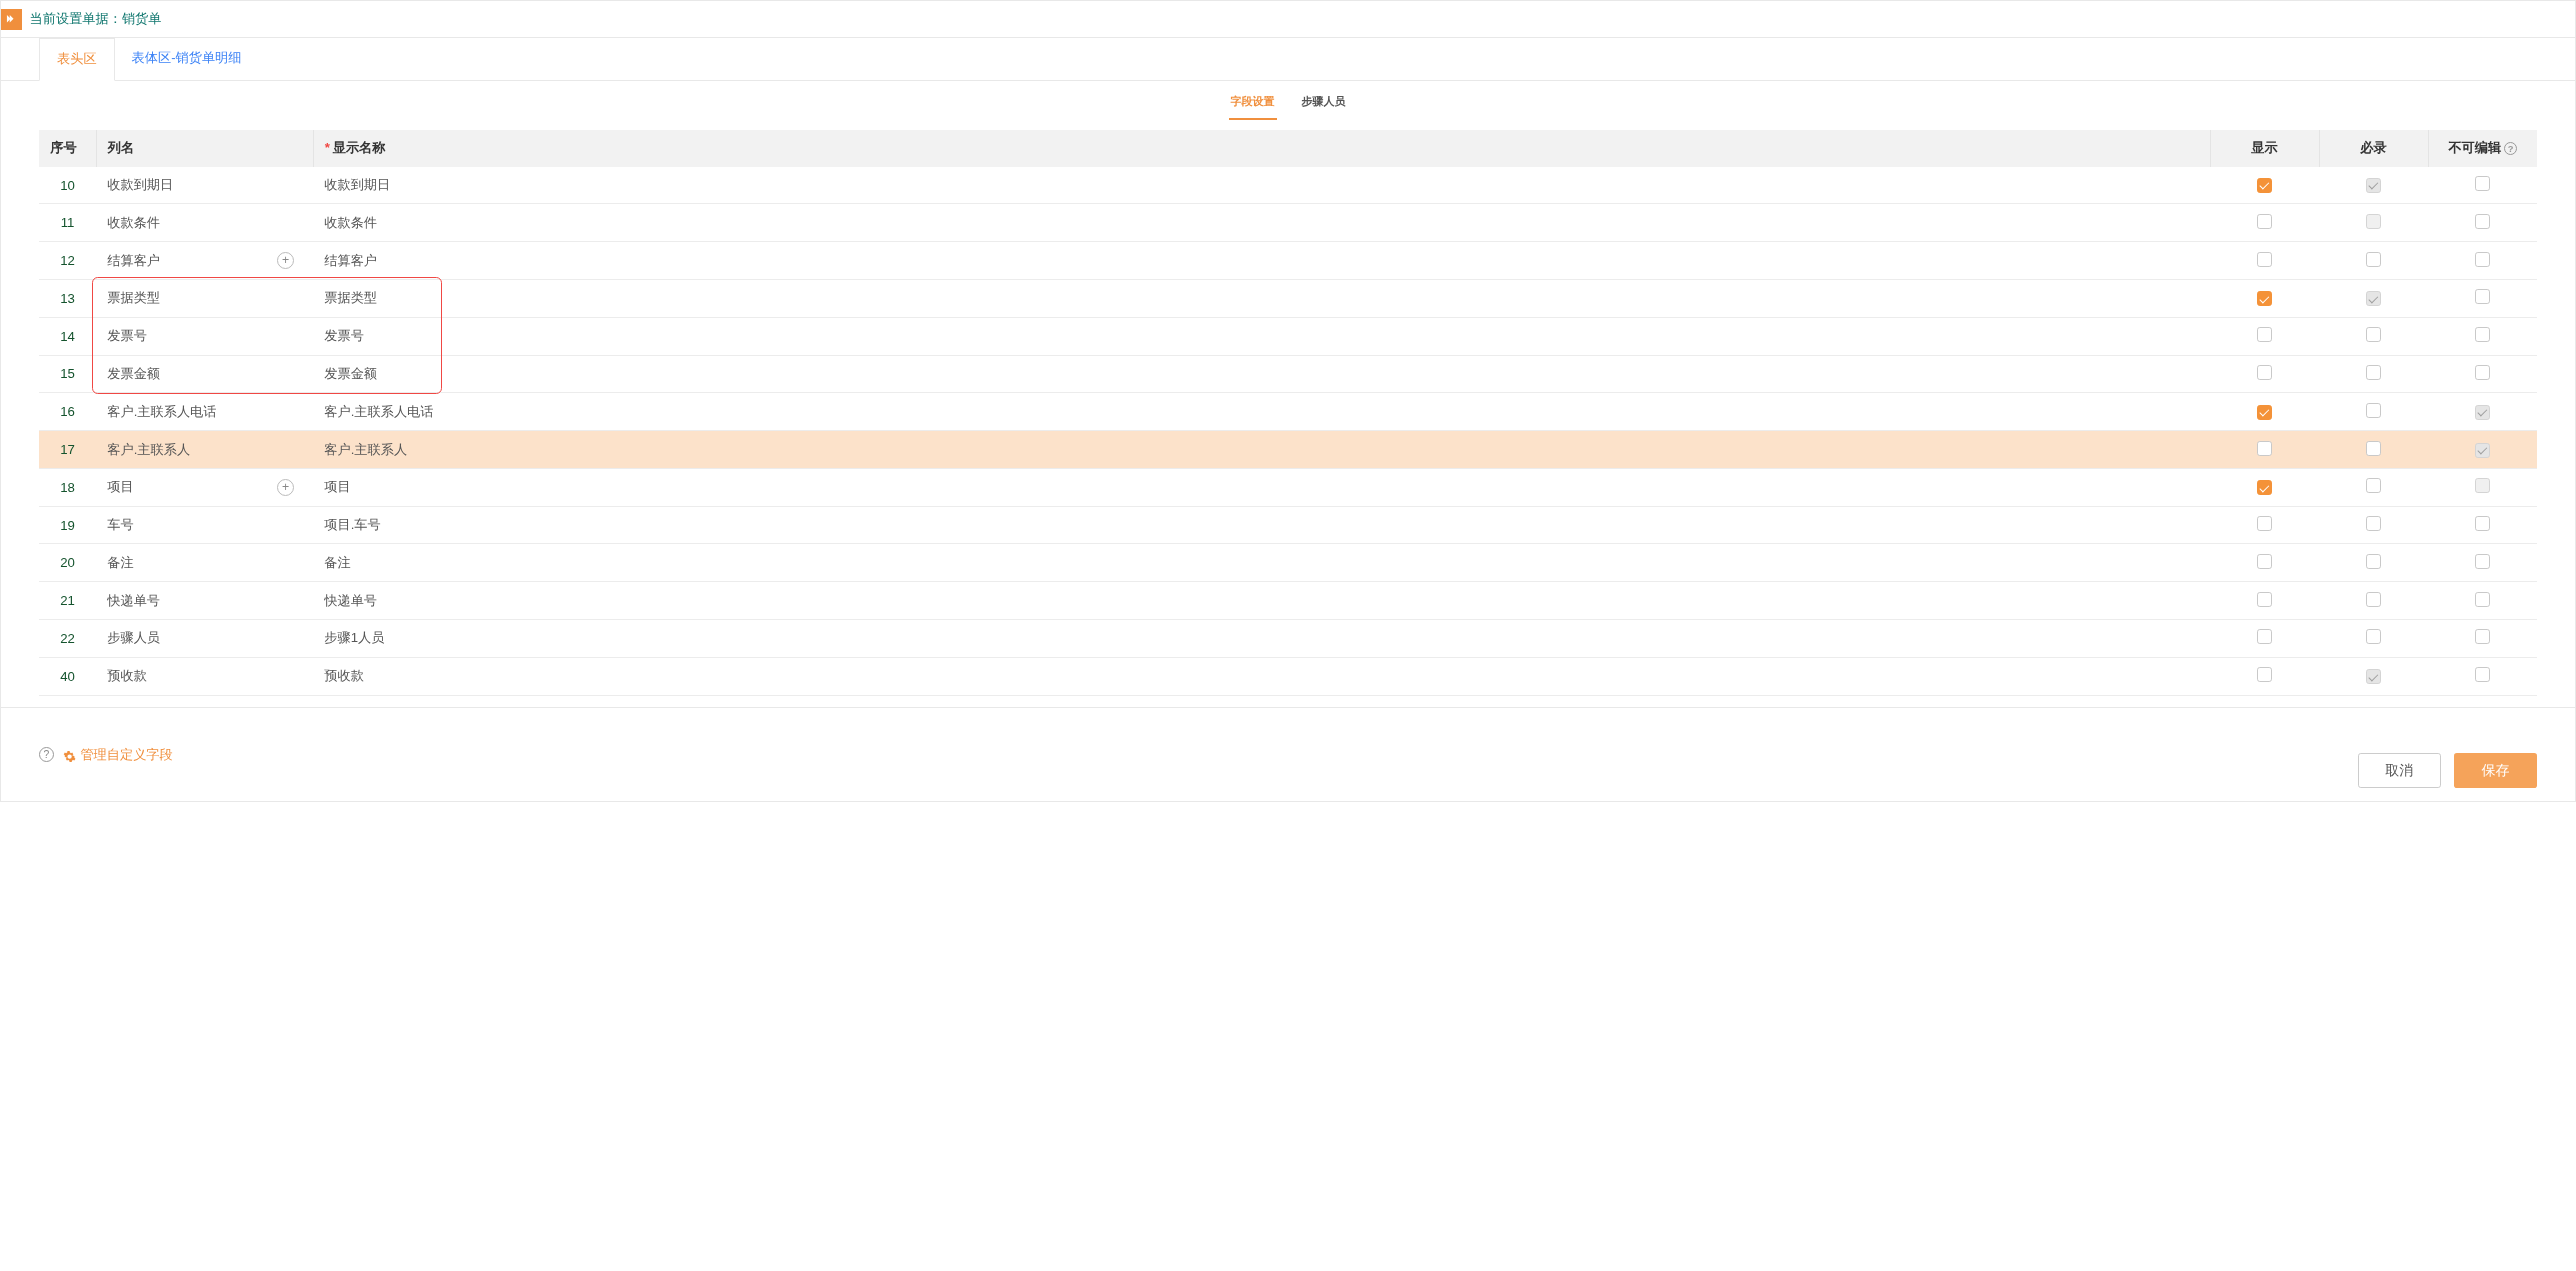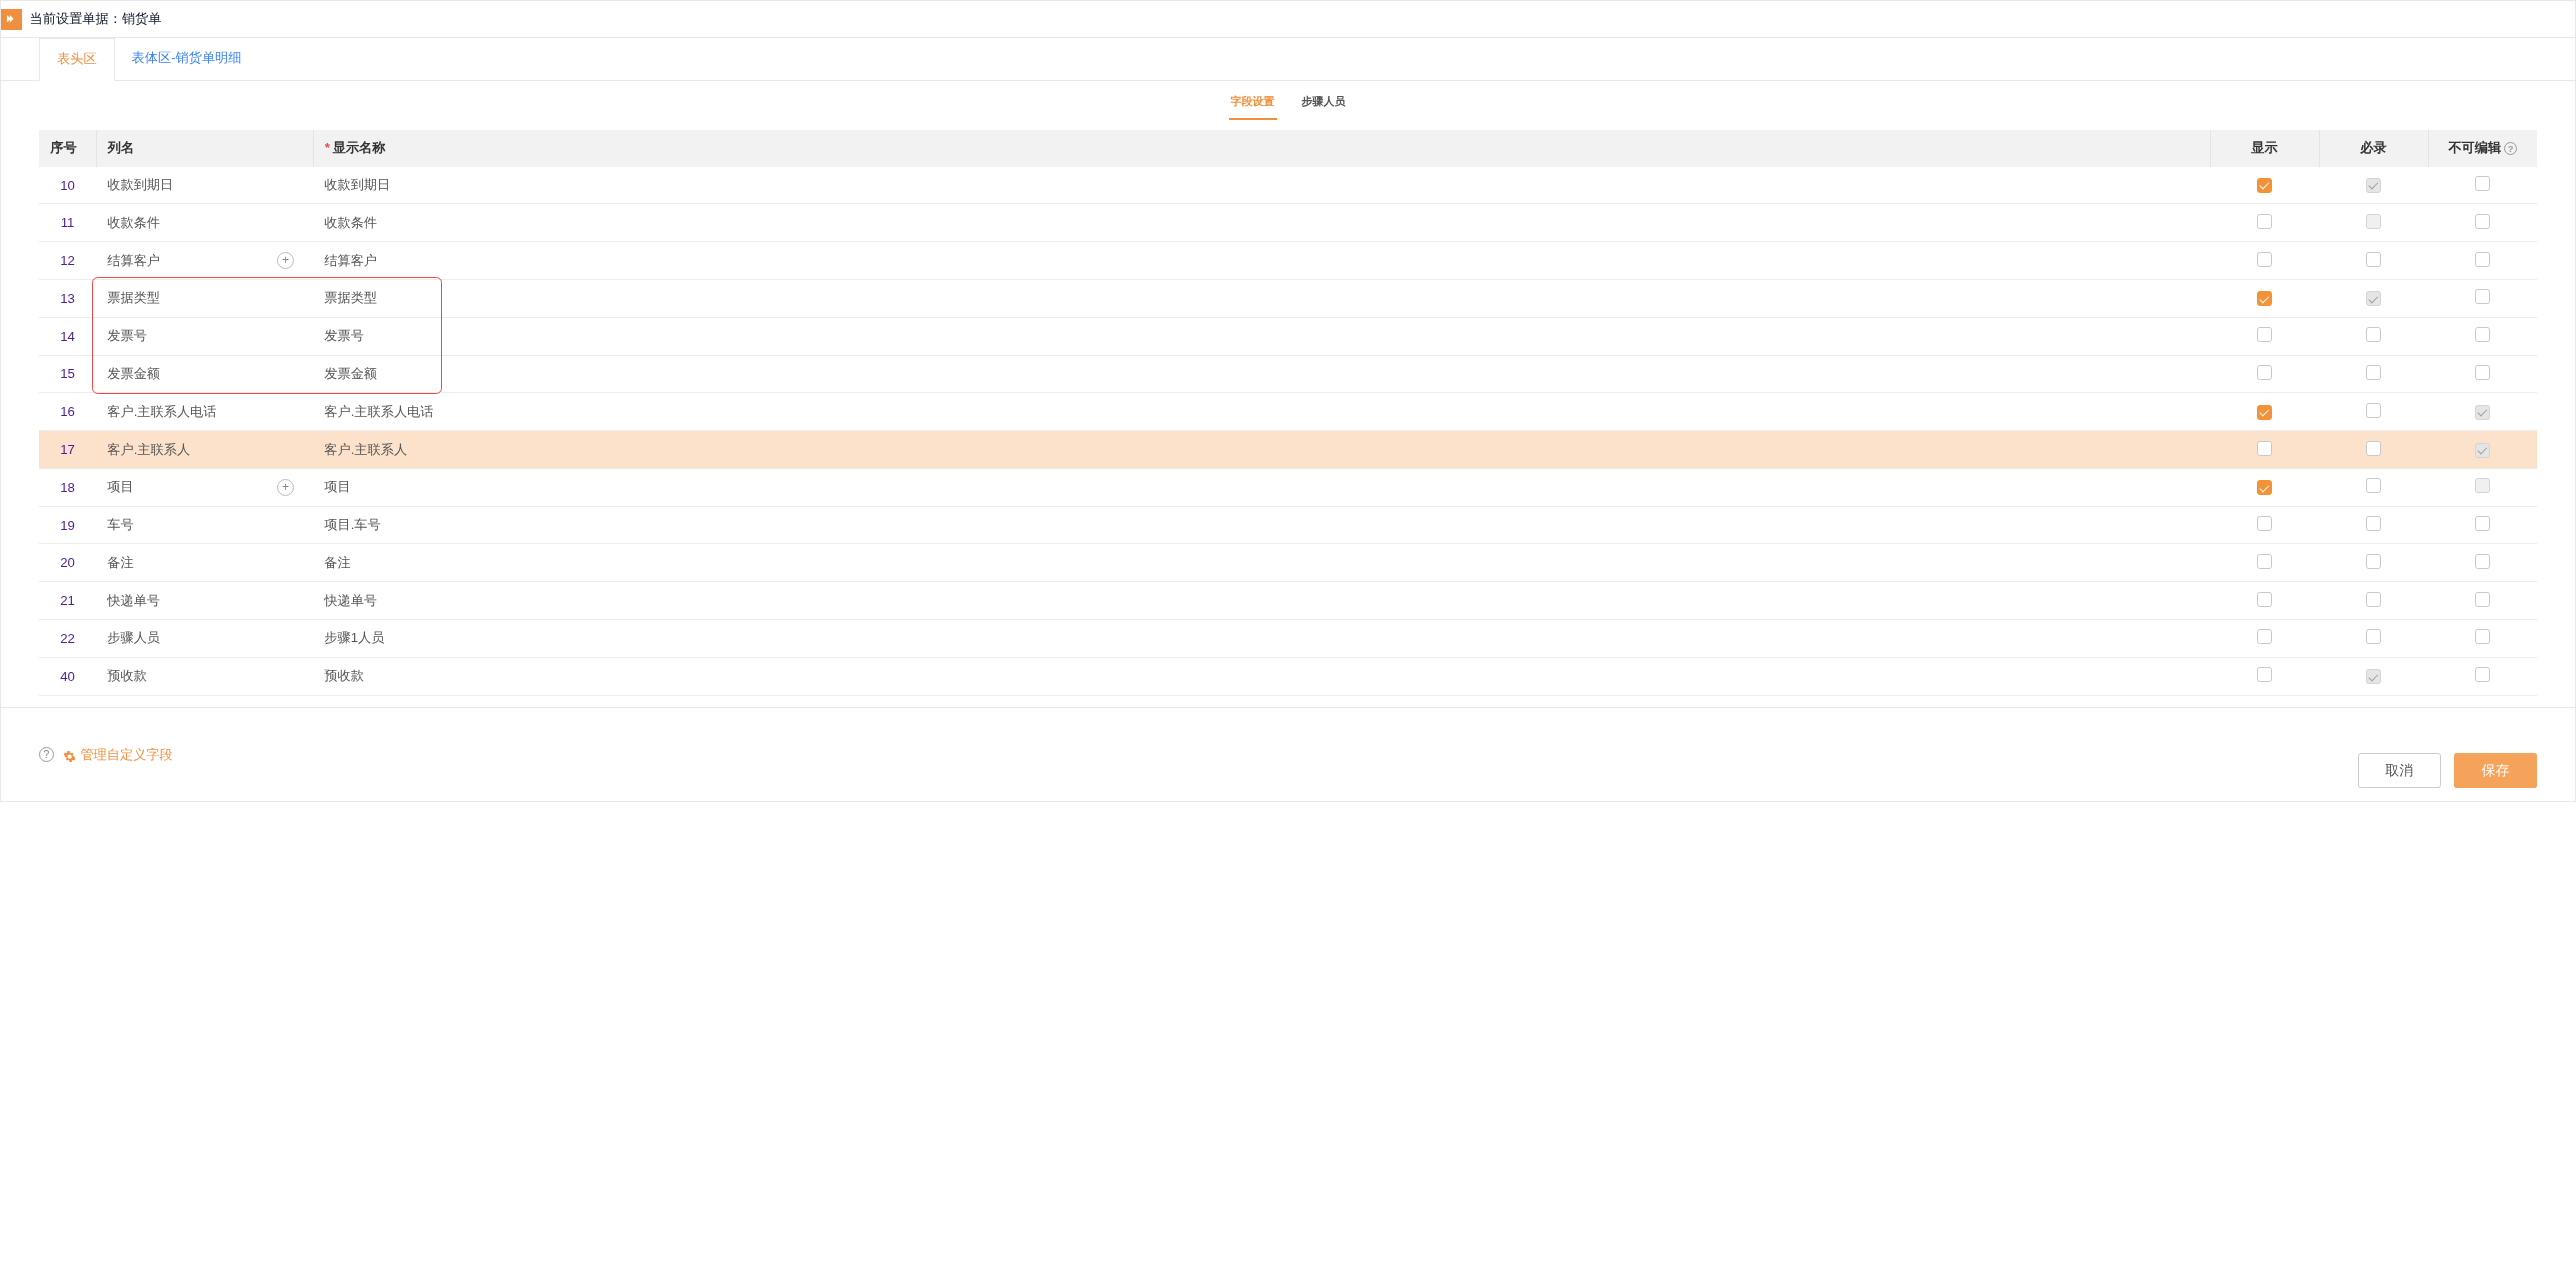--- a/index.html
+++ b/index.html
@@ -32,21 +32,21 @@
   justify-content: center;
   margin-right: 7.6px;
   cursor: pointer;
 }
 .expand-btn svg {
   width: 11.3px;
   height: 11.3px;
   fill: #fff;
 }
 .header-title {
-  color: #0f172a;
+  color: #0f766e;
   font-size: 13.2px;
 }
 .tabs-main {
   display: flex;
   padding-left: 38px;
   border-bottom: 0.9px solid #e8e8e8;
 }
 .tab-main {
   padding: 11.3px 17px;
   cursor: pointer;
@@ -122,21 +122,21 @@
 }
 .tbl tbody tr.highlight-row {
   background: #fce2ca;
 }
 .tbl tbody td {
   padding: 9.4px 11.3px;
   font-size: 13.2px;
   color: #555;
   vertical-align: middle;
 }
-.tbl tbody td.col-seq { text-align: center; color: #4c1d95; }
+.tbl tbody td.col-seq { text-align: center; color: #14532d; }
 .tbl tbody td.col-chk { text-align: center; }
 .name-cell {
   display: flex;
   align-items: center;
   justify-content: space-between;
   padding-right: 7.6px;
 }
 .plus-btn {
   width: 17px;
   height: 17px;

